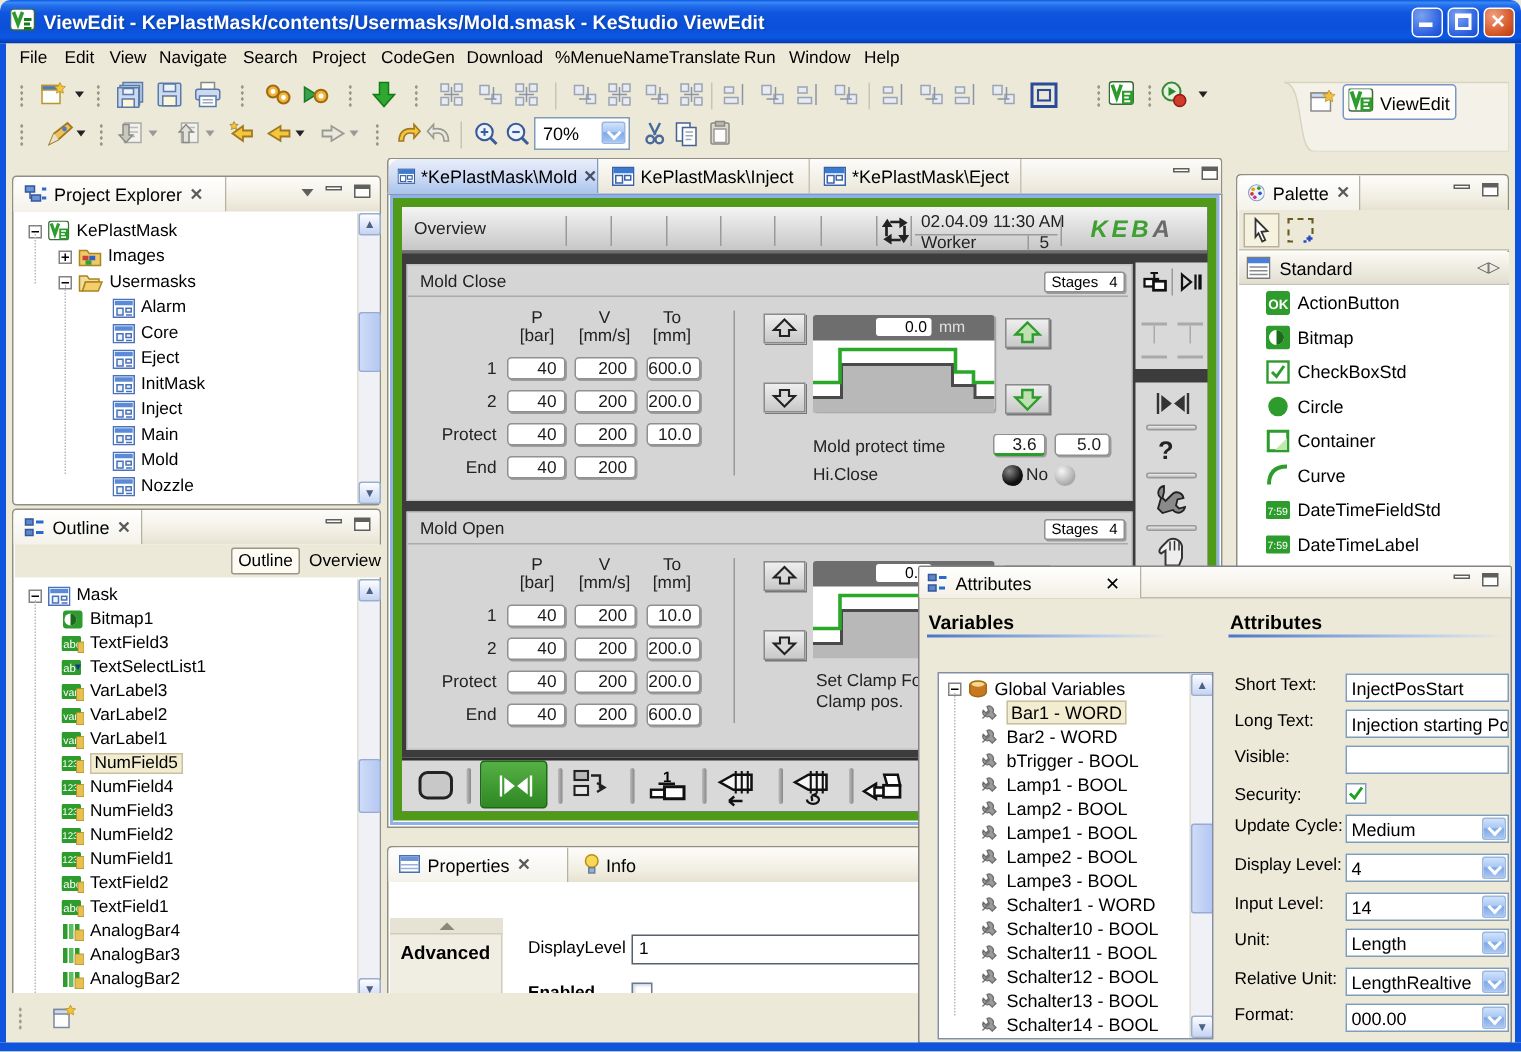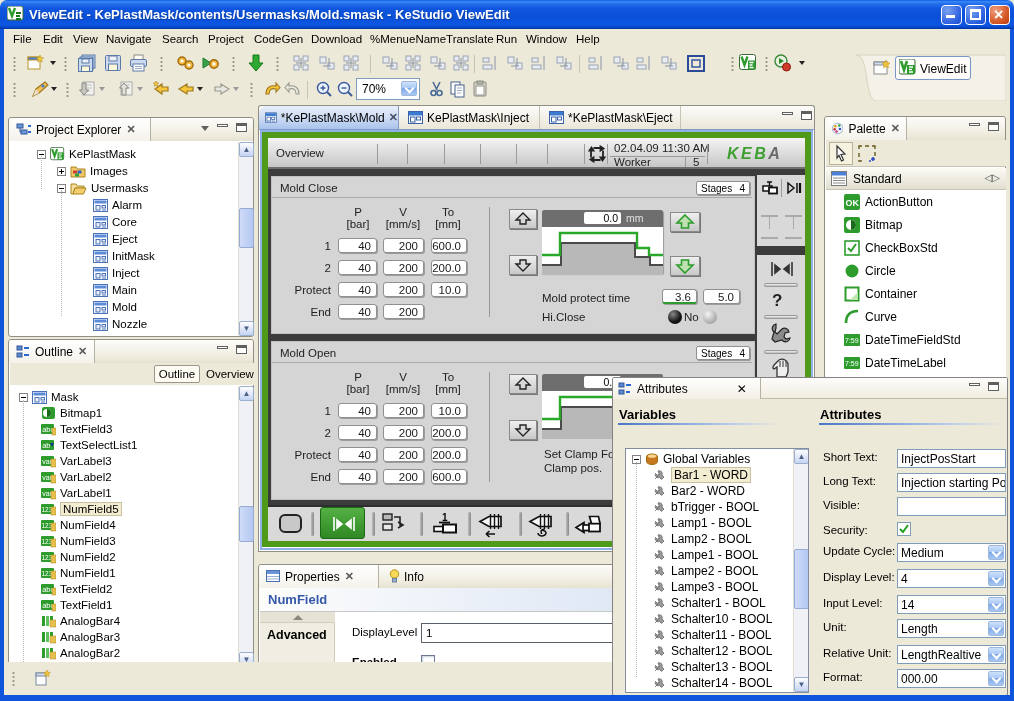--- a/index.html
+++ b/index.html
@@ -434,21 +434,21 @@
       <rect x="5" y="7" width="6" height="4" fill="#6a96d8" stroke="#35569a"></rect>
       <path d="M4 5 v4 h1" stroke="#35569a" fill="none"></path>
       <path d="M12 3 h3 M12 9 h3" stroke="#2a6ad0" stroke-width="2"></path>
     </svg>
     Project Explorer <span class="x">✕</span></div>
   <div class="pbtns">
       <div class="pmenu"></div>
       <div class="pmin"></div>
       <div class="pmax"></div>
     </div>
-  <div class="tree" style="left:20px;top:24px;width:227px;height:194px;overflow:hidden;" id="pexptree">
+  <div class="tree" style="left:2px;top:24px;width:227px;height:194px;overflow:hidden;" id="pexptree">
       <div class="trow" style="left:8px;top:4px">
         <span class="pm"></span>
         <svg width="15" height="14" viewBox="0 0 18 17">
           <rect x="0.5" y="0.5" width="16" height="15" rx="2" fill="#fff" stroke="#3a6a3a"></rect>
           <path d="M2.5 2.5 L5.5 11 L8.5 2.5" stroke="#2d9c2d" stroke-width="2.6" fill="none"></path>
           <rect x="9" y="6.5" width="7.5" height="9" fill="#2d9c2d"></rect>
           <path d="M10.5 8.5 h4 M10.5 11 h3 M10.5 13.5 h4" stroke="#fff" stroke-width="1.3"></path>
         </svg>
         <span>KePlastMask</span>
       </div>
@@ -1040,23 +1040,20 @@
         <rect x="1" y="1" width="12" height="3" fill="#6a93d8"></rect>
         <path d="M1 6.5 h12 M1 9 h12" stroke="#9ab0d8"></path>
       </svg>
     Properties <span class="x">✕</span></div>
   <div class="abs" style="left:118px;top:0;width:70px;height:23px;display:flex;align-items:center;gap:4px;padding-left:12px;font-size:12px;">
     <svg width="11" height="15" viewBox="0 0 11 15">
         <circle cx="5.5" cy="5" r="4.2" fill="#f8d858" stroke="#b89010"></circle>
         <rect x="3.5" y="9.5" width="4" height="3.5" fill="#9ab0cc" stroke="#6a80a0"></rect>
       </svg>
     Info</div>
-  <div class="abs" style="left:1px;top:23px;width:554px;height:24px;background:linear-gradient(90deg,#fdfdfc 0%,#e8eef8 45%,#cfdcec 100%);border-bottom:1px solid #c8c8c8;">
-    <div class="abs" style="left:8px;top:4px;font-size:13px;font-weight:bold;color:#3558a8;">NumField</div>
-  </div>
   <div class="abs" style="left:1px;top:47px;width:554px;height:61px;background:#fff;">
     <div class="abs" style="left:0;top:0;width:75px;height:61px;background:#f0eee2;border-right:1px solid #d0cdbd;">
       <div class="abs" style="left:0;top:0;width:75px;height:11px;background:#e6e2d4;border-bottom:1px solid #d0cdbd;">
         <div class="abs" style="left:33px;top:3px;width:0;height:0;border-left:5px solid transparent;border-right:5px solid transparent;border-bottom:5px solid #8a887c;"></div>
       </div>
       <div class="abs" style="left:7px;top:16px;font-size:12.5px;font-weight:bold;">Advanced</div>
     </div>
     <div class="abs" style="left:92px;top:14px;font-size:11.5px;">DisplayLevel</div>
     <div class="abs" style="left:161px;top:11px;width:392px;height:20px;background:#fff;border:1px solid #58606a;font-size:11.5px;padding:3px 0 0 4px;">1</div>
     <div class="abs" style="left:92px;top:44px;font-size:11.5px;font-weight:bold;">Enabled</div>
@@ -1268,21 +1265,21 @@
         <div class="trow" style="left:26px;top:128px;">
           <svg width="13" height="12" viewBox="0 0 13 12">
             <path d="M1 10 L6 5 M4 2 a3 3 0 0 1 4 4 l2 2 -2.5 2.5 -2 -2 a3 3 0 0 1 -4 -4 l1.8 1.8 1.7 -1.7 Z" fill="#9a9a9a" stroke="#6a6a6a" stroke-width=".8"></path>
           </svg>
           <span style="font-size:12px;">Lampe3 - BOOL</span>
         </div>
         <div class="trow" style="left:26px;top:144px;">
           <svg width="13" height="12" viewBox="0 0 13 12">
             <path d="M1 10 L6 5 M4 2 a3 3 0 0 1 4 4 l2 2 -2.5 2.5 -2 -2 a3 3 0 0 1 -4 -4 l1.8 1.8 1.7 -1.7 Z" fill="#9a9a9a" stroke="#6a6a6a" stroke-width=".8"></path>
           </svg>
-          <span style="font-size:12px;">Schalter1 - BOOL</span>
+          <span style="font-size:12px;">Schalter1 - WORD</span>
         </div>
         <div class="trow" style="left:26px;top:160px;">
           <svg width="13" height="12" viewBox="0 0 13 12">
             <path d="M1 10 L6 5 M4 2 a3 3 0 0 1 4 4 l2 2 -2.5 2.5 -2 -2 a3 3 0 0 1 -4 -4 l1.8 1.8 1.7 -1.7 Z" fill="#9a9a9a" stroke="#6a6a6a" stroke-width=".8"></path>
           </svg>
           <span style="font-size:12px;">Schalter10 - BOOL</span>
         </div>
         <div class="trow" style="left:26px;top:176px;">
           <svg width="13" height="12" viewBox="0 0 13 12">
             <path d="M1 10 L6 5 M4 2 a3 3 0 0 1 4 4 l2 2 -2.5 2.5 -2 -2 a3 3 0 0 1 -4 -4 l1.8 1.8 1.7 -1.7 Z" fill="#9a9a9a" stroke="#6a6a6a" stroke-width=".8"></path>

